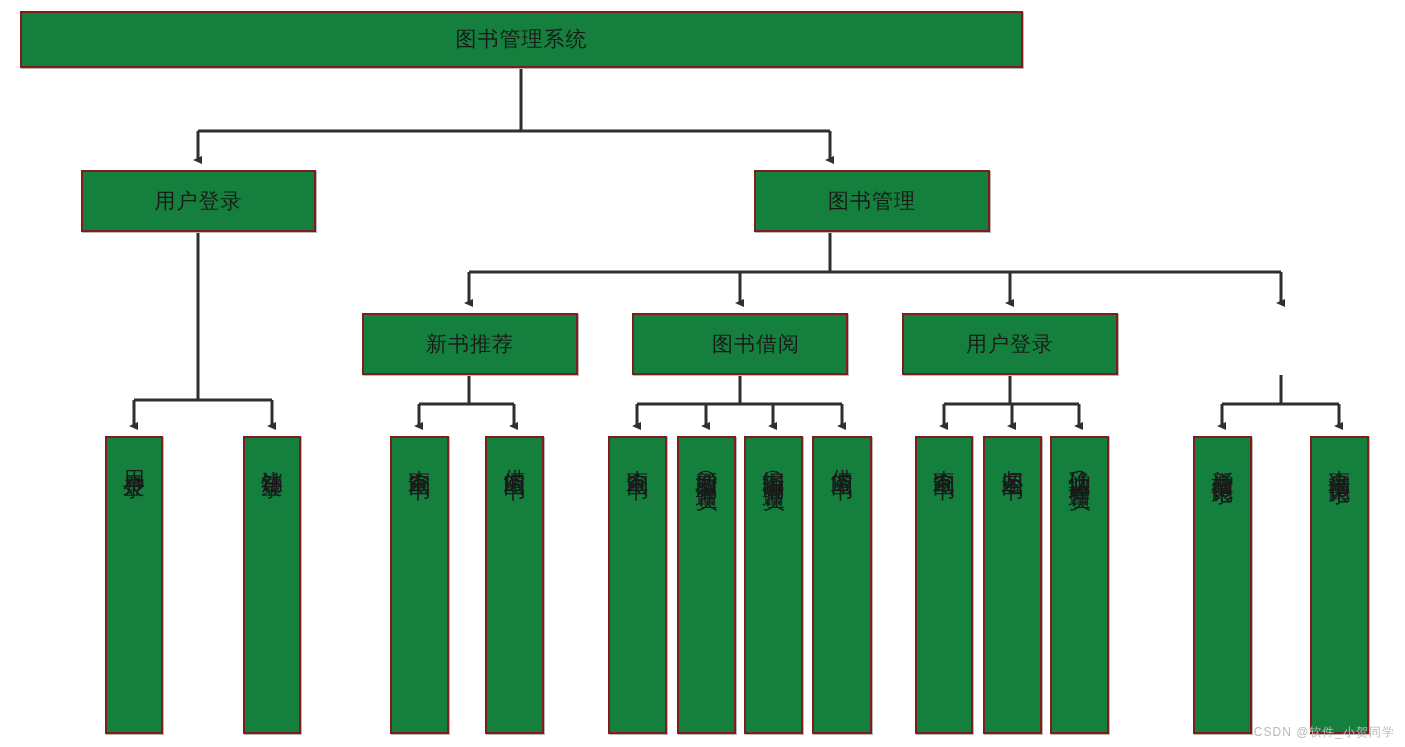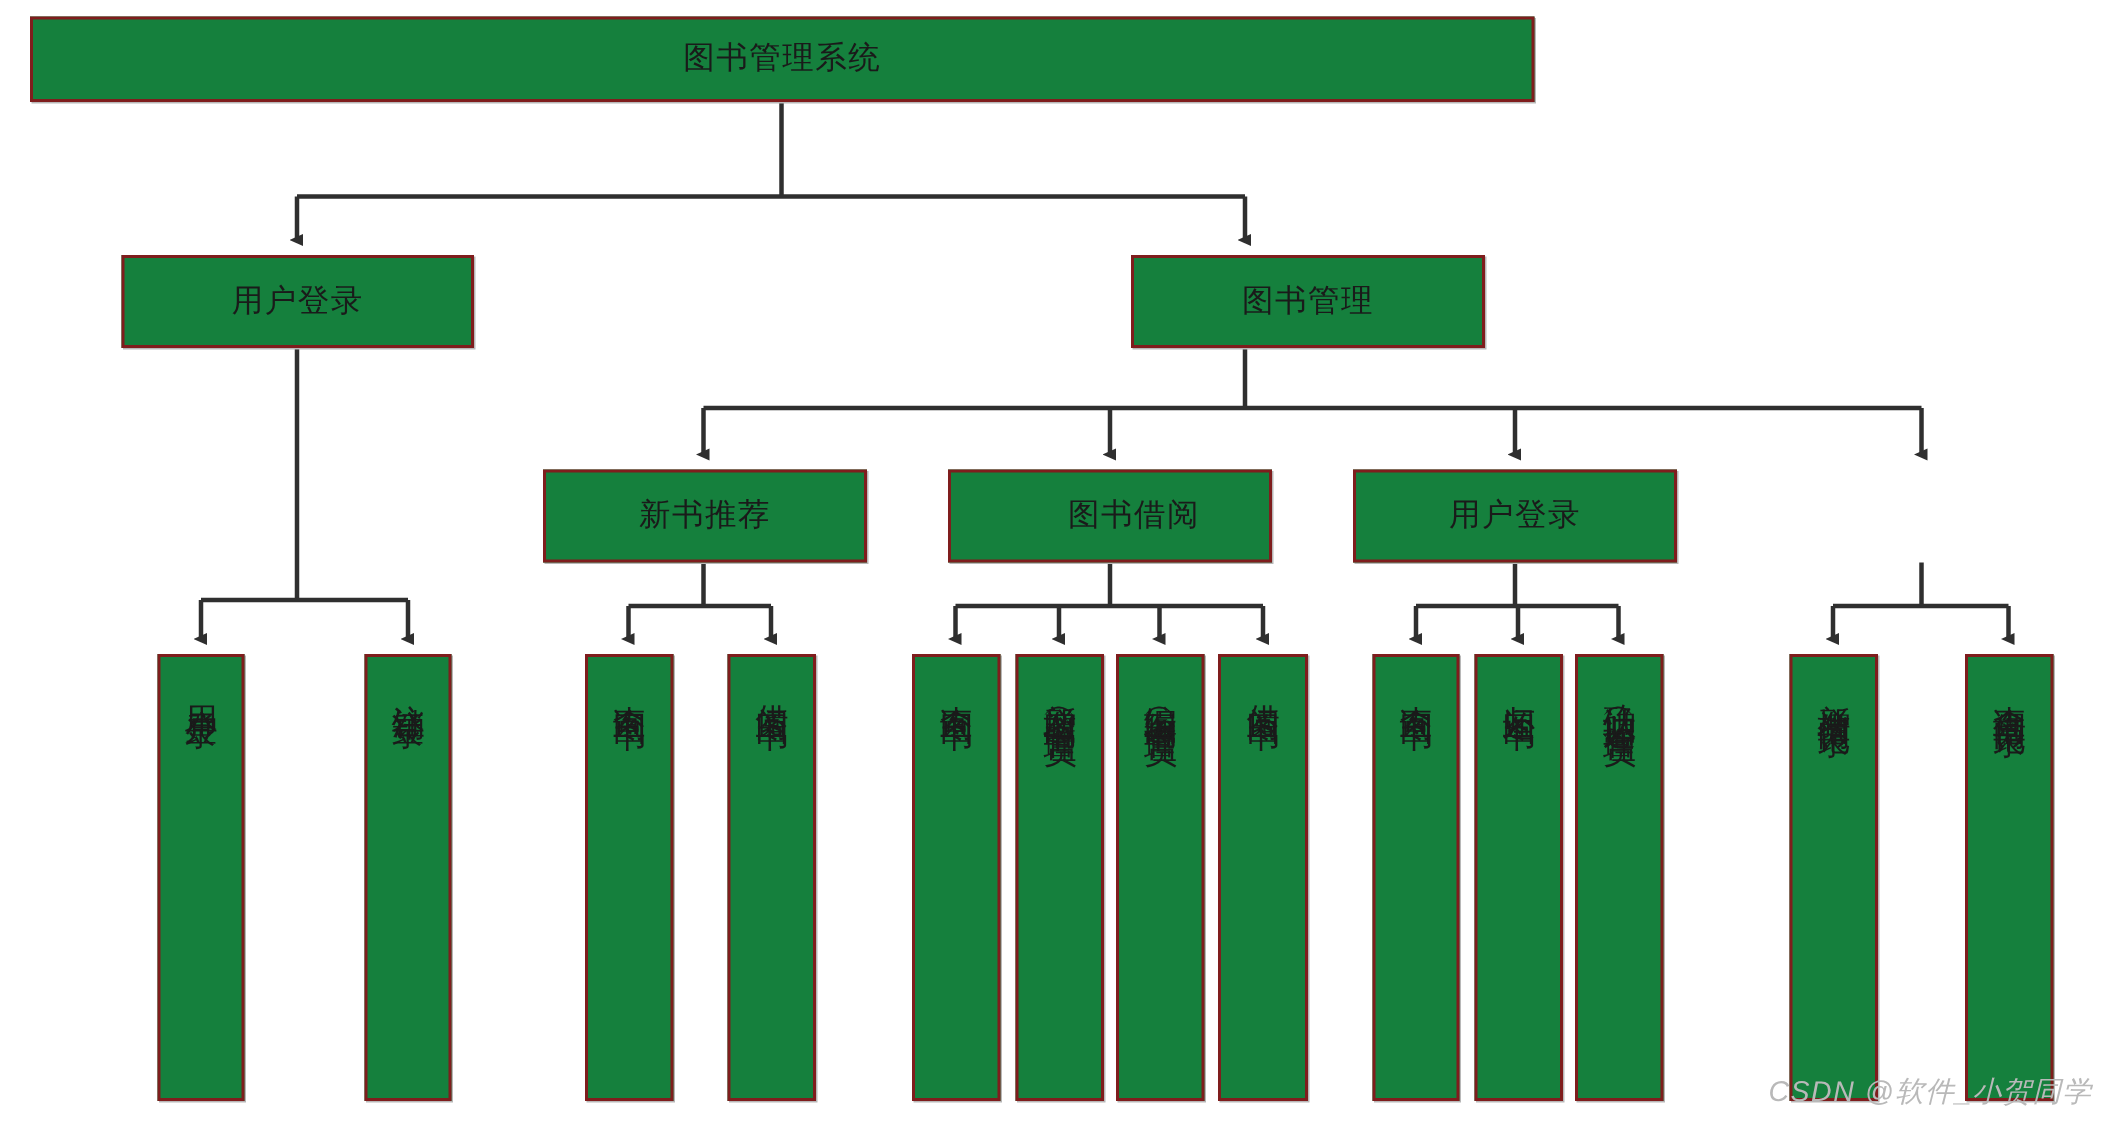--- a/index.html
+++ b/index.html
@@ -52,26 +52,25 @@
     text-orientation: upright;
     font-size: 22px;
     letter-spacing: 3px;
     line-height: 1.1;
     white-space: nowrap;
   }
   .watermark {
     position: absolute;
     right: 10px;
     bottom: 6px;
-    font-size: 19px;
+    font-size: 12px;
     color: #b9b9b9;
     letter-spacing: 1px;
     white-space: nowrap;
     user-select: none;
-    font-style: italic;
   }
 </style>
 </head>
 <body>
 
 <div id="canvas">
 
   <svg id="edges" viewBox="0 0 1405 747">
     <defs>
       <marker id="arrow" markerWidth="10" markerHeight="10" refX="5" refY="5" orient="auto" markerUnits="userSpaceOnUse">

